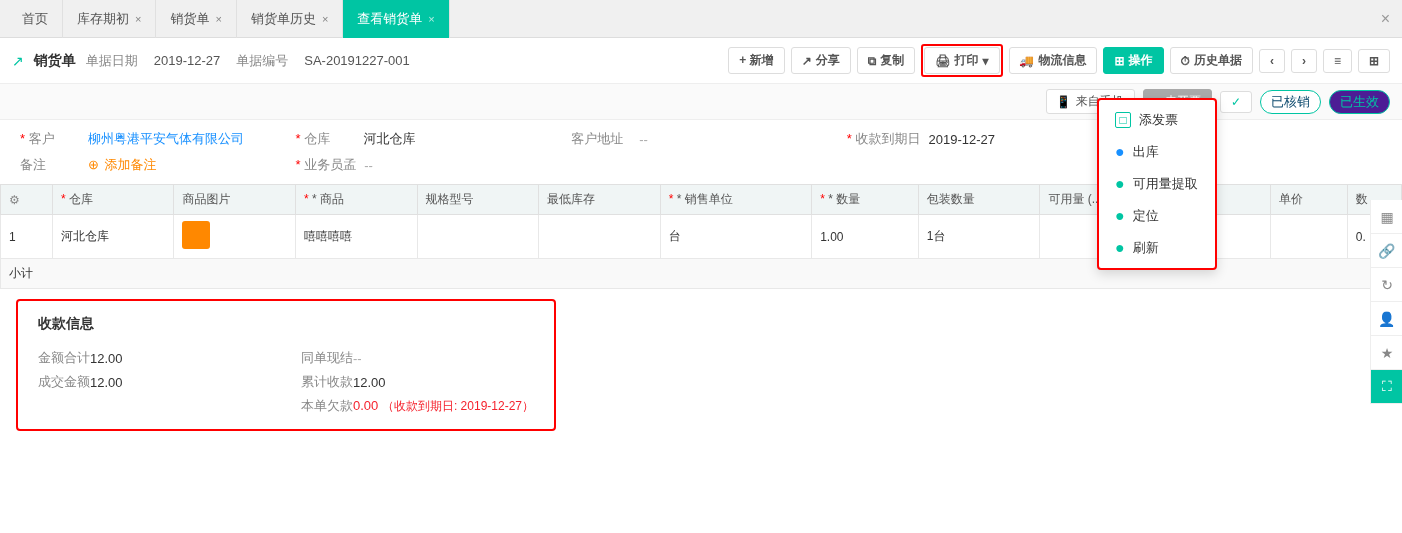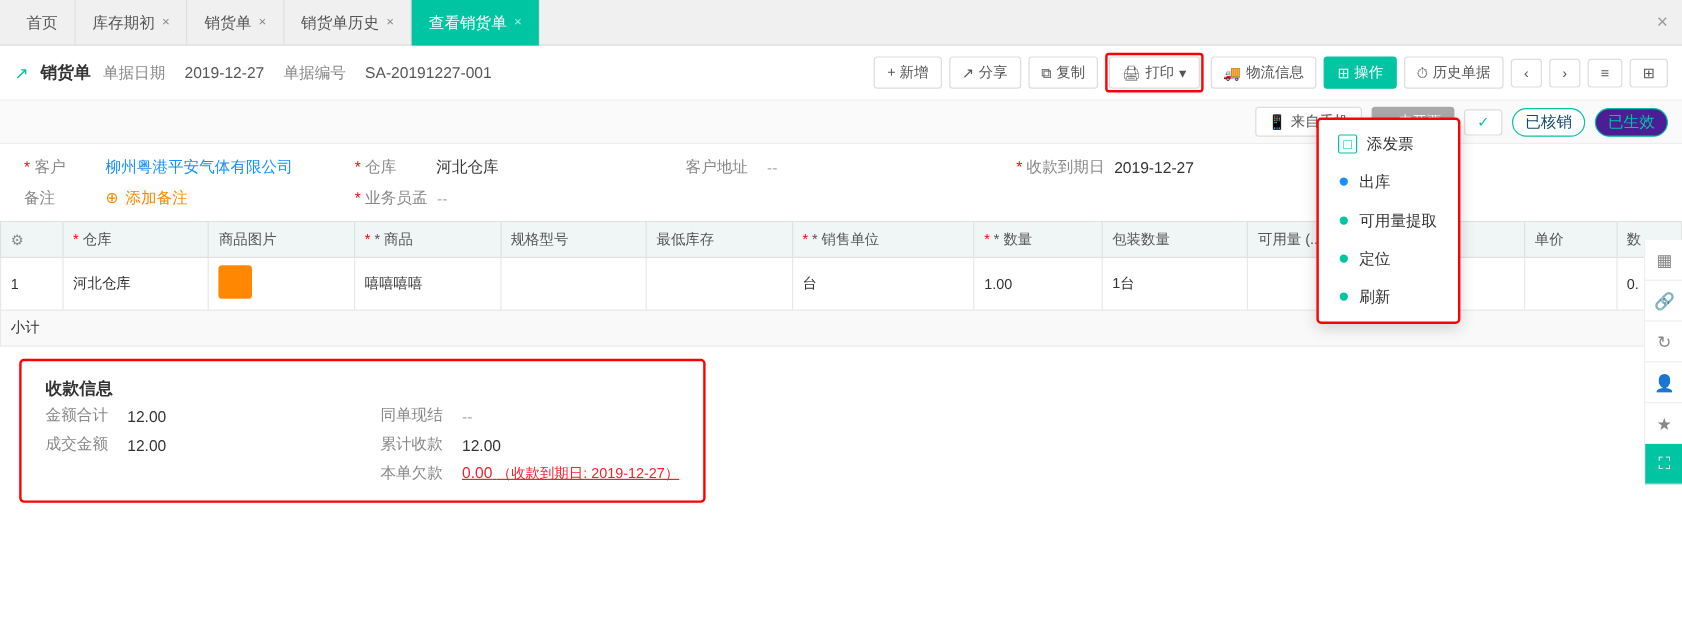--- a/index.html
+++ b/index.html
@@ -58,21 +58,21 @@
     .doc-type-label { font-weight: bold; color: #333; font-size: 14px; }
     .doc-meta { display: flex; align-items: center; gap: 16px; font-size: 13px; color: #555; }
 
     .toolbar-actions {
       display: flex; align-items: center; gap: 6px;
     }
     .btn-toolbar {
       display: flex; align-items: center; gap: 4px;
       padding: 4px 10px; border: 1px solid #ddd;
       background: #fff; border-radius: 3px;
-      cursor: pointer; font-size: 12px; color: #555;
+      cursor: pointer; font-size: 12px; color: #555; font-weight: bold;
     }
     .btn-operation { background: #00c5a3; color: #fff; border-color: #00c5a3; }
 
     
     .action-row {
       display: flex; align-items: center;
       padding: 5px 12px;
       gap: 8px;
       background: #fafafa;
       border-bottom: 1px solid #eee;
@@ -151,33 +151,33 @@
     }
     .payment-info {
       border: 2px solid red;
       padding: 14px 20px;
       border-radius: 4px;
       min-width: 500px;
       background: #fff;
     }
     .payment-title {
       font-weight: bold; font-size: 14px;
-      margin-bottom: 4px;
+      margin-bottom: 16px;
     }
     .payment-grid {
       display: grid;
       grid-template-columns: 1fr 1fr;
       gap: 6px 30px;
     }
     .payment-row {
-      display: flex; align-items: flex-end; gap: 16px;
+      display: flex; align-items: center; gap: 0;
     }
     .payment-label { color: #888; font-size: 13px; white-space: nowrap; }
     .payment-value { color: #333; font-size: 13px; }
-    .payment-value.red { color: #f5222d; text-decoration: underline; }
+    .payment-value.red { color: #f5222d; }
     .payment-value.muted { color: #aaa; }
 
     
     .dropdown-overlay {
       position: fixed;
       top: 98px; right: 185px;
       background: #fff;
       border: 1px solid #ddd;
       border-radius: 4px;
       box-shadow: 0 4px 12px rgba(0,0,0,0.15);

